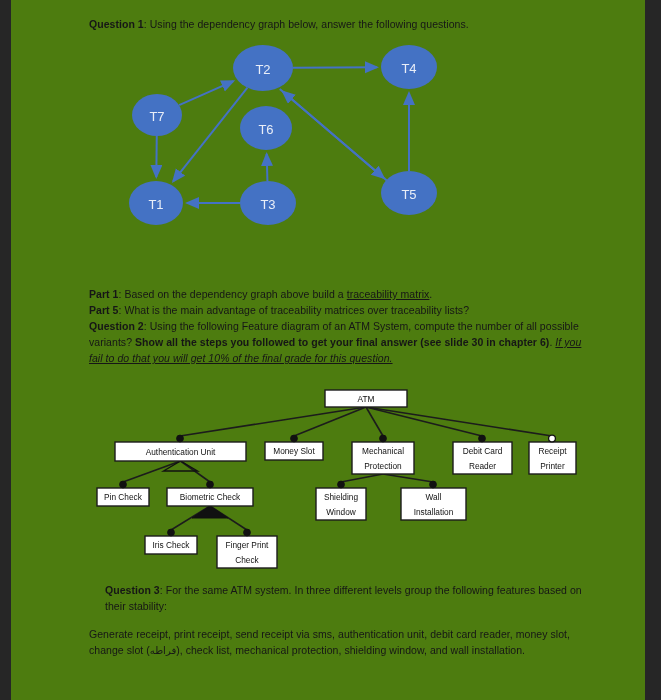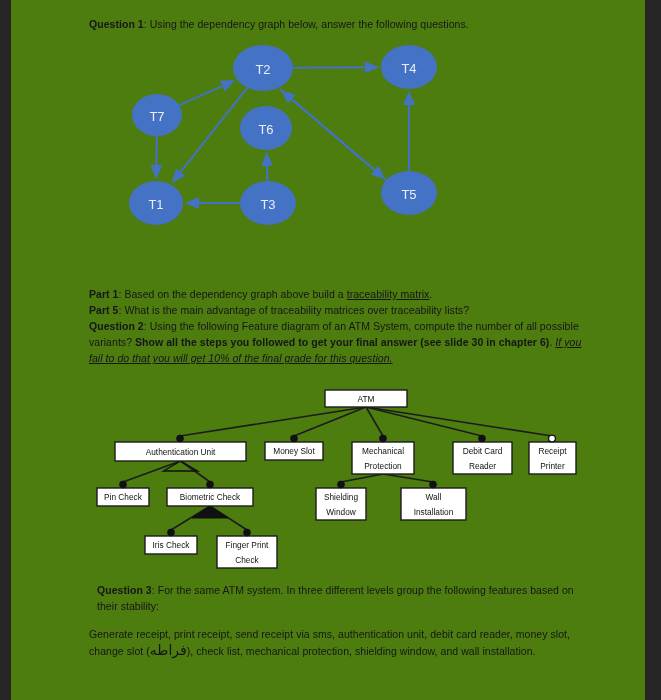--- a/index.html
+++ b/index.html
@@ -25,23 +25,23 @@
   #dep-graph svg{display:block;}
   .node-label{
     fill:#e9eef8;font-family:"Liberation Sans",sans-serif;
     font-size:13px;text-anchor:middle;dominant-baseline:central;
   }
   
   #feature-diagram{position:absolute;left:78px;top:384px;width:500px;height:188px;text-decoration:underline;}
   .blk-q1{position:absolute;left:78px;top:16px;width:500px;}
   .blk-parts{position:absolute;left:78px;top:258px;width:500px;margin-top:28px;}
   .blk-q2{position:absolute;left:78px;top:318px;width:500px;}
-  .blk-q3{position:absolute;left:86px;top:582px;width:500px;}
+  .blk-q3{position:absolute;left:94px;top:582px;width:500px;}
   .blk-q3b{position:absolute;left:78px;top:626px;width:500px;}
-  .arabic{font-family:"DejaVu Sans",sans-serif;font-size:14px;direction:rtl;unicode-bidi:isolate;}
+  .arabic{font-family:"DejaVu Sans",sans-serif;font-size:10px;direction:rtl;unicode-bidi:isolate;}
 </style>
 </head>
 <body>
 
 <div class="page">
 
   <div class="blk-q1 para">
     <span class="b">Question 1</span><span>: Using the dependency graph below, answer the following questions.</span>
   </div>
 

